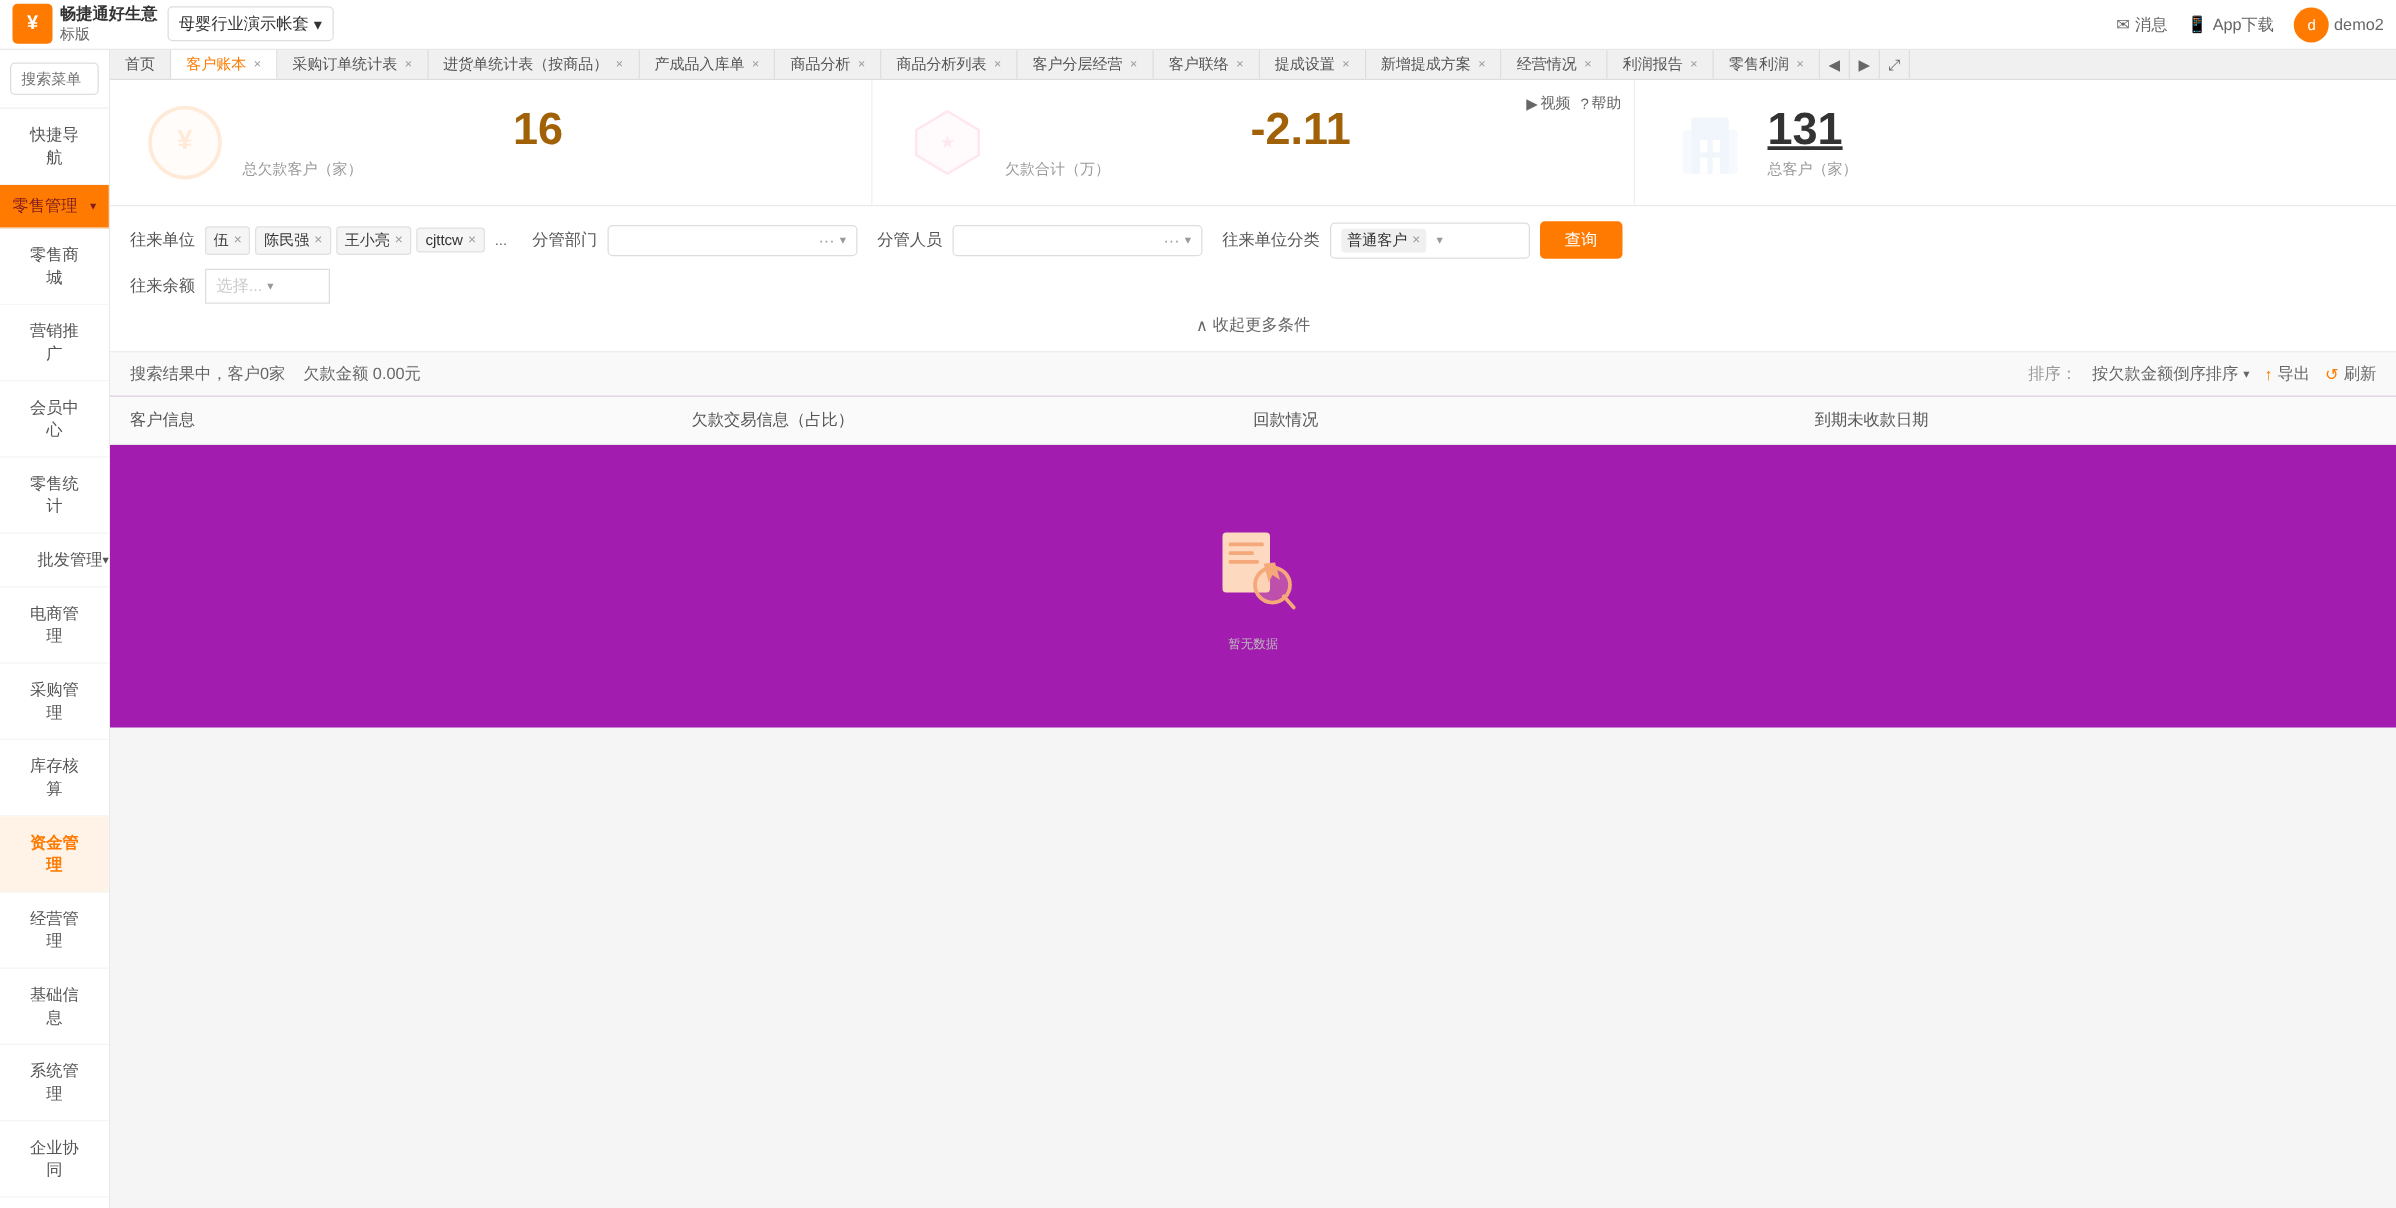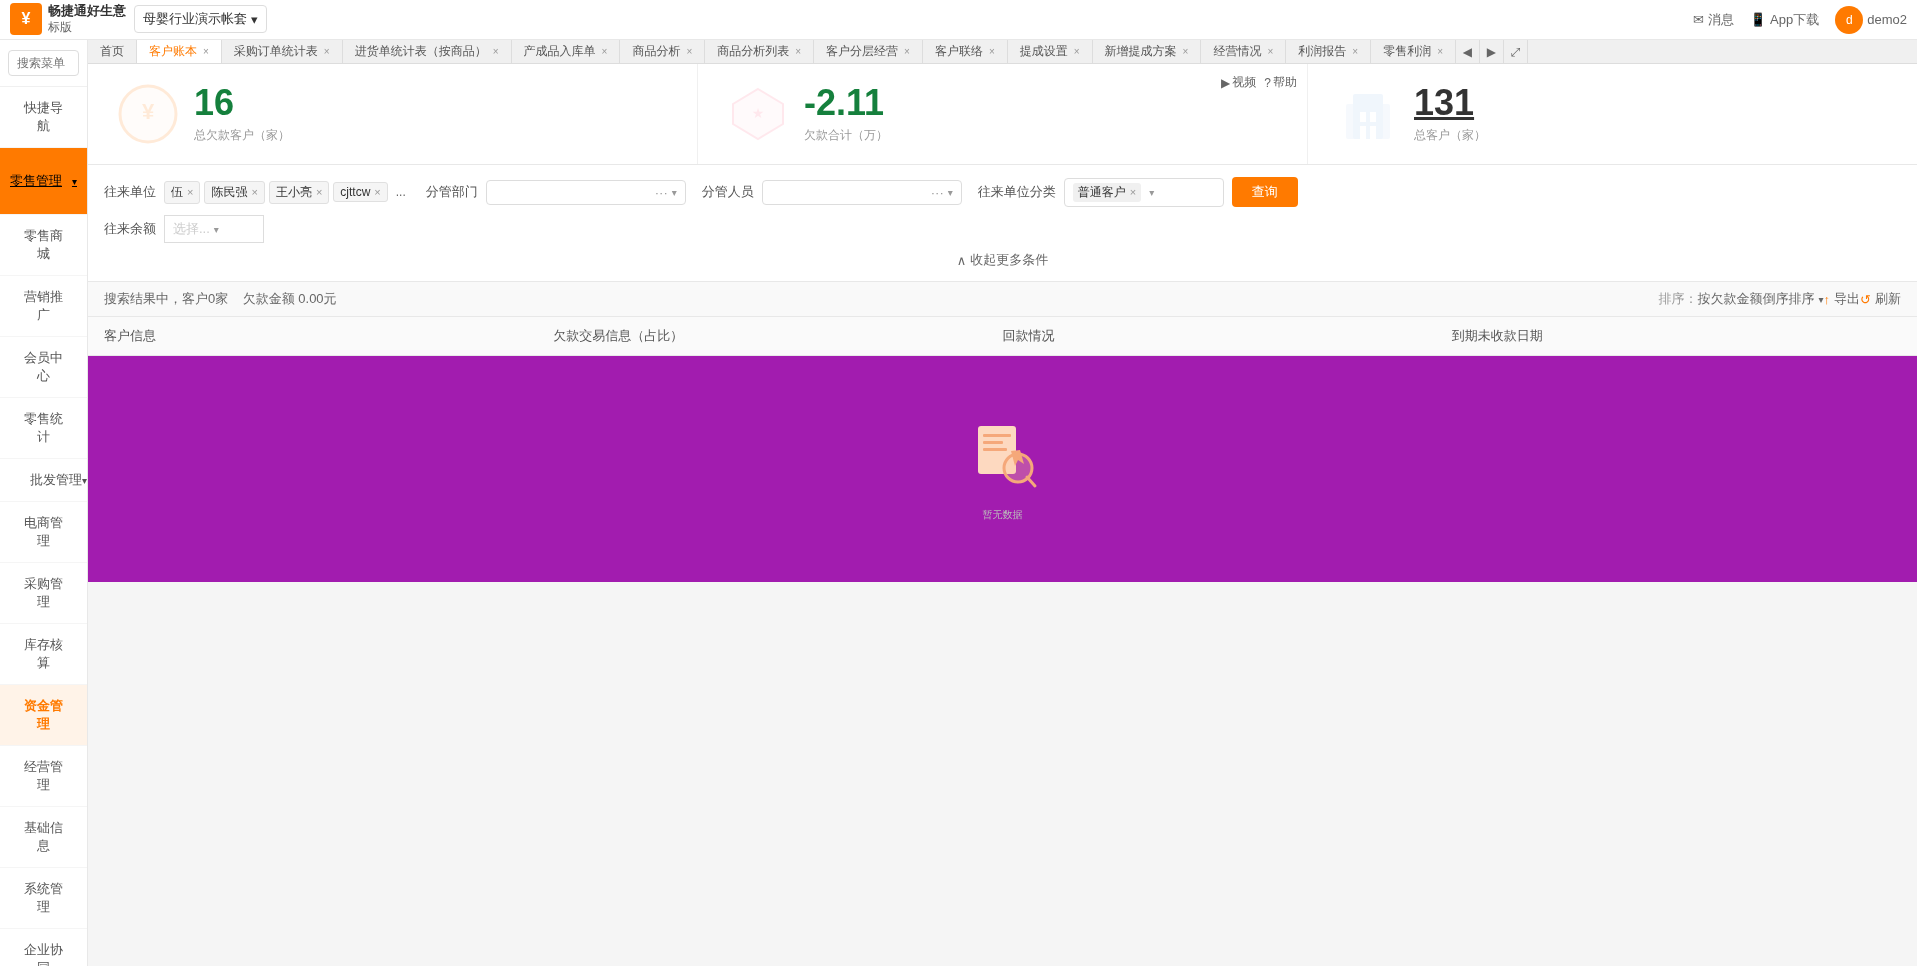--- a/index.html
+++ b/index.html
@@ -110,21 +110,21 @@
       align-items: center;
       gap: 16px;
       border-right: 1px solid #f0f0f0;
       position: relative;
     }
     .stat-card:last-child { border-right: none; }
     .stat-icon { width: 60px; height: 60px; display: flex; align-items: center; justify-content: center; opacity: 0.15; }
     .stat-icon svg { width: 60px; height: 60px; }
     .stat-info { flex: 1; }
     .stat-value { font-size: 36px; font-weight: bold; line-height: 1; }
-    .stat-value.red { color: #15803d; }
+    .stat-value.red { color: #a16207; text-align: center; }
     .stat-value.black { color: #333; }
     .stat-label { font-size: 12px; color: #999; margin-top: 6px; }
     .stat-video-help { position: absolute; top: 10px; right: 10px; display: flex; gap: 8px; font-size: 12px; color: #666; }
     .stat-video-help span { cursor: pointer; display: flex; align-items: center; gap: 2px; }
 
     
     .filter-area {
       background: #fff;
       padding: 12px 16px;
       border-bottom: 1px solid #e8e8e8;
@@ -184,21 +184,21 @@
     .result-bar {
       display: flex;
       align-items: center;
       justify-content: space-between;
       padding: 8px 16px;
       background: #f9f9f9;
       border-bottom: 1px solid #e8e8e8;
       font-size: 13px;
     }
     .result-info { color: #666; }
-    .result-actions { display: flex; align-items: center; color: #666; }
+    .result-actions { display: flex; align-items: center; gap: 12px; color: #666; }
     .result-action-item { display: flex; align-items: center; gap: 4px; cursor: pointer; }
     .sort-label { color: #999; }
 
     
     .data-table { background: #a21caf; font-family: Liberation Serif, serif; }
     .table-header {
       display: grid;
       grid-template-columns: 2fr 2fr 2fr 2fr;
       padding: 10px 16px;
       background: #fafafa;
@@ -255,21 +255,21 @@
   </div>
 </div>
 
 <div class="main-container">
 
   <div class="sidebar">
     <div class="sidebar-search">
       <input type="text" placeholder="搜索菜单" style="">
     </div>
     <div class="sidebar-nav-item">快捷导航</div>
-    <div class="sidebar-nav-item active" style="background:#ff7a00;color:#000000;display:flex;align-items:center;justify-content:space-between;padding:24px 10px;text-decoration:underline;">
+    <div class="sidebar-nav-item active" style="background:#ff7a00;color:#7f1d1d;display:flex;align-items:center;justify-content:space-between;padding:8px 10px;">
       <span>零售管理</span>
       <span style="font-size:10px;">▾</span>
     </div>
     <div class="sidebar-nav-item">零售商城</div>
     <div class="sidebar-nav-item">营销推广</div>
     <div class="sidebar-nav-item">会员中心</div>
     <div class="sidebar-nav-item">零售统计</div>
     <div class="sidebar-nav-item" style="display:flex;align-items:center;justify-content:flex-end;padding:12px 0;">
       <span>批发管理</span>
       <span style="font-size:10px;">▾</span>

